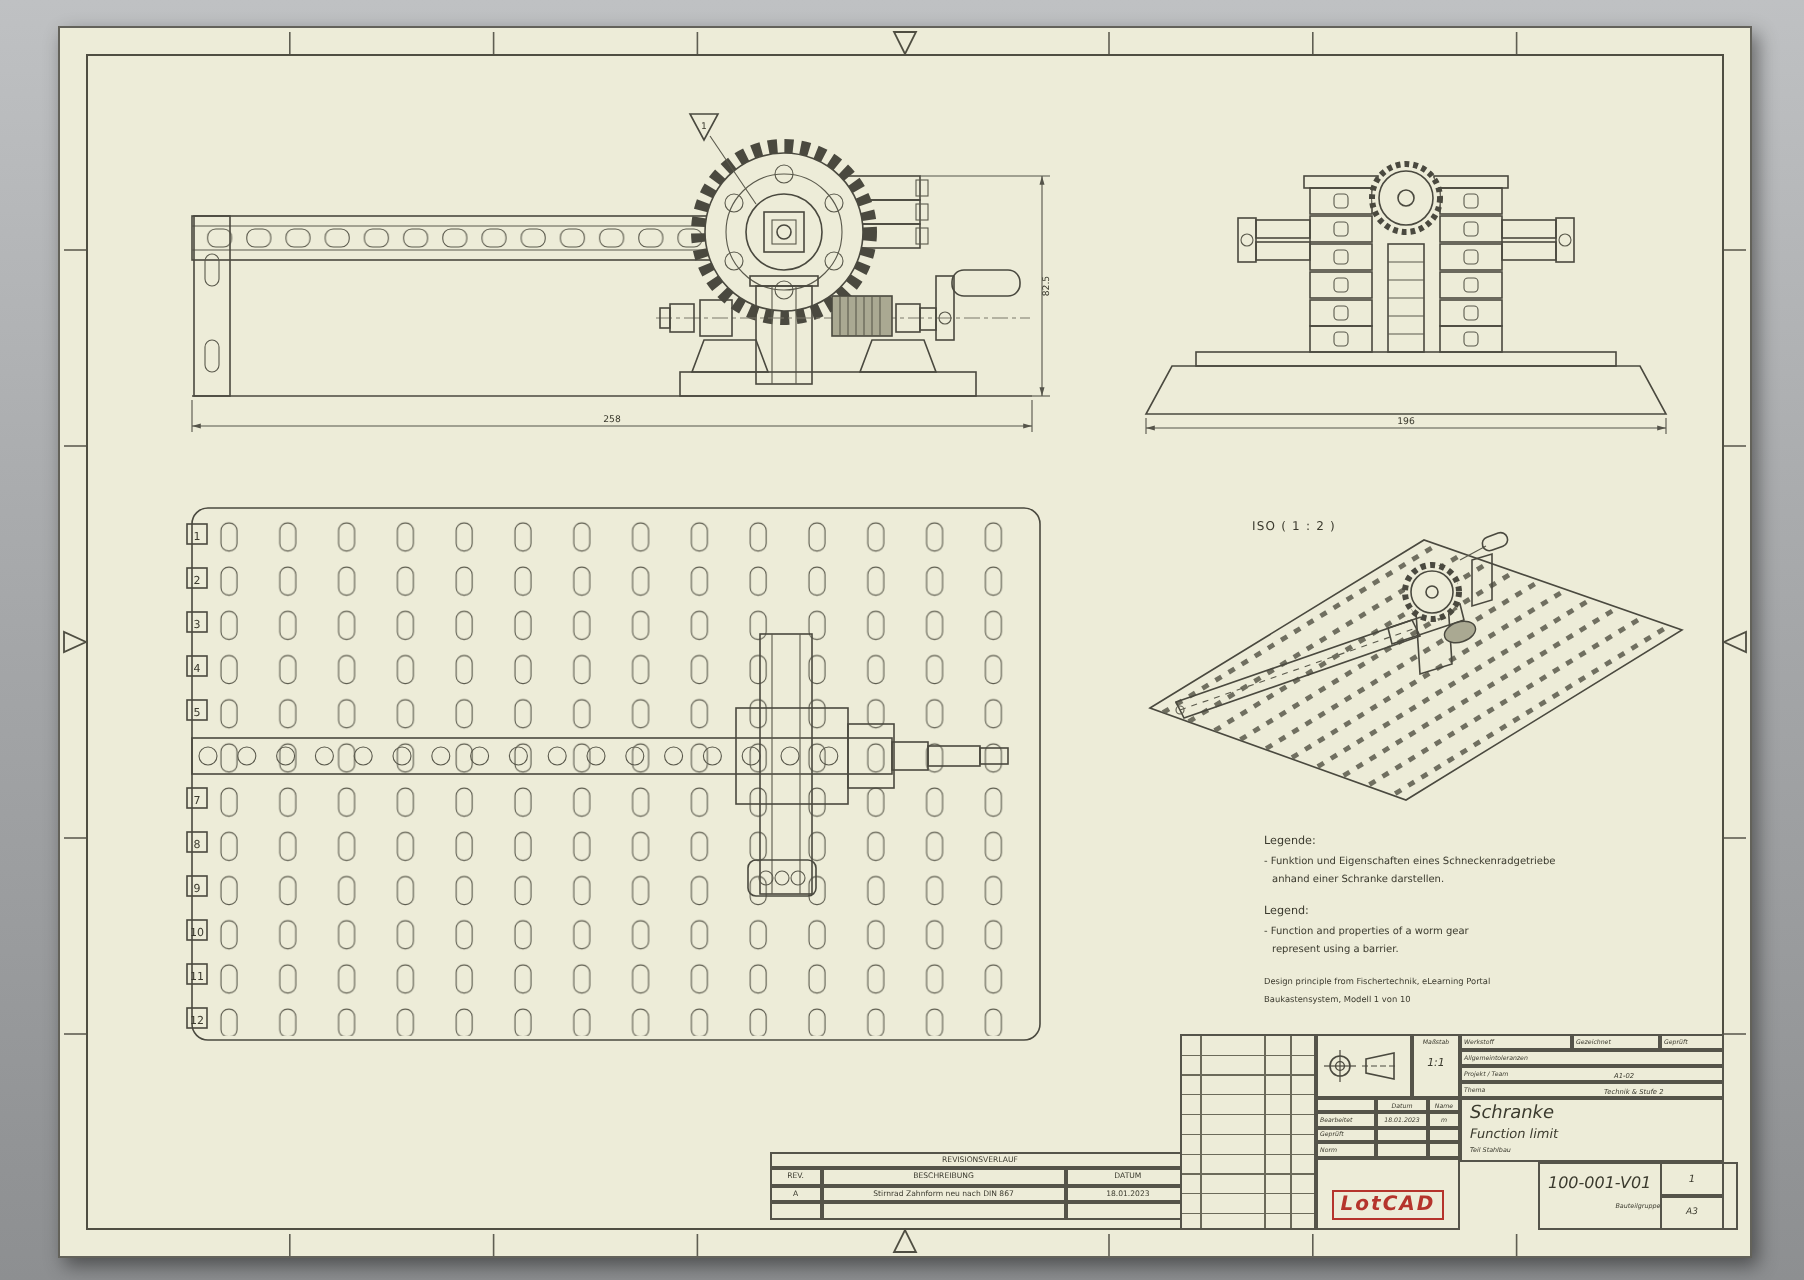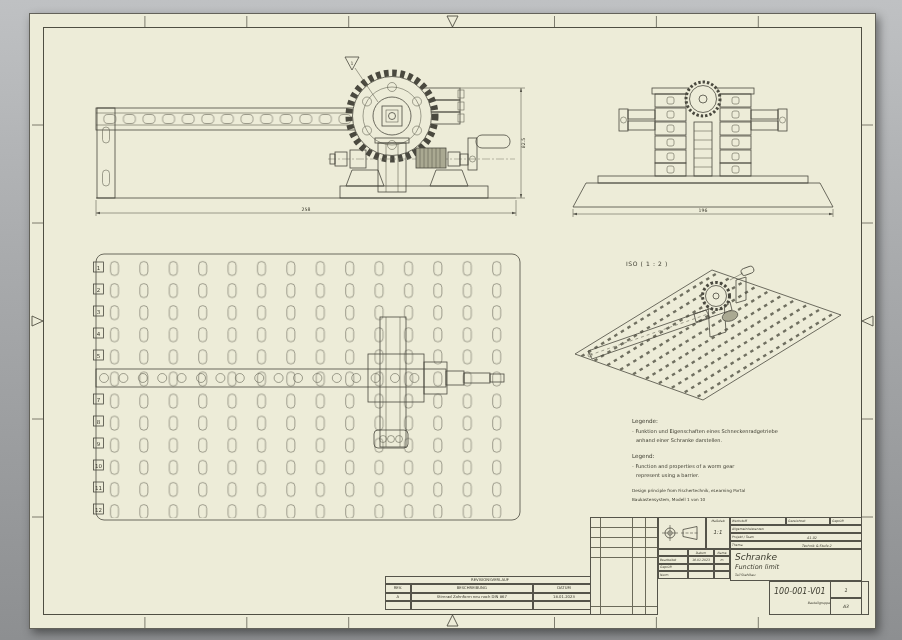--- a/index.html
+++ b/index.html
@@ -410,20 +410,23 @@
       <span class="lab">Geprüft</span>
         </div>
     <div class="tb" style="left:98px;top:46.6px;width:26px;height:7.6px;"></div>
     <div class="tb" style="left:124px;top:46.6px;width:16px;height:7.6px;"></div>
     <div class="tb" style="left:68px;top:54.2px;width:30px;height:7.8px;">
       <span class="lab">Norm</span>
         </div>
     <div class="tb" style="left:98px;top:54.2px;width:26px;height:7.8px;"></div>
     <div class="tb" style="left:124px;top:54.2px;width:16px;height:7.8px;"></div>
 
+    <div class="tb" style="left:68px;top:62px;width:72px;height:36px;text-align:center;padding-top:10px;">
+      <span class="logo">LotCAD</span>
+    </div>
 
     <div class="tb" style="left:140px;top:0;width:56px;height:8px;">
       <span class="lab">Werkstoff</span>
         </div>
     <div class="tb" style="left:196px;top:0;width:44px;height:8px;">
       <span class="lab">Gezeichnet</span>
         </div>
     <div class="tb" style="left:240px;top:0;width:32px;height:8px;">
       <span class="lab">Geprüft</span>
         </div>

